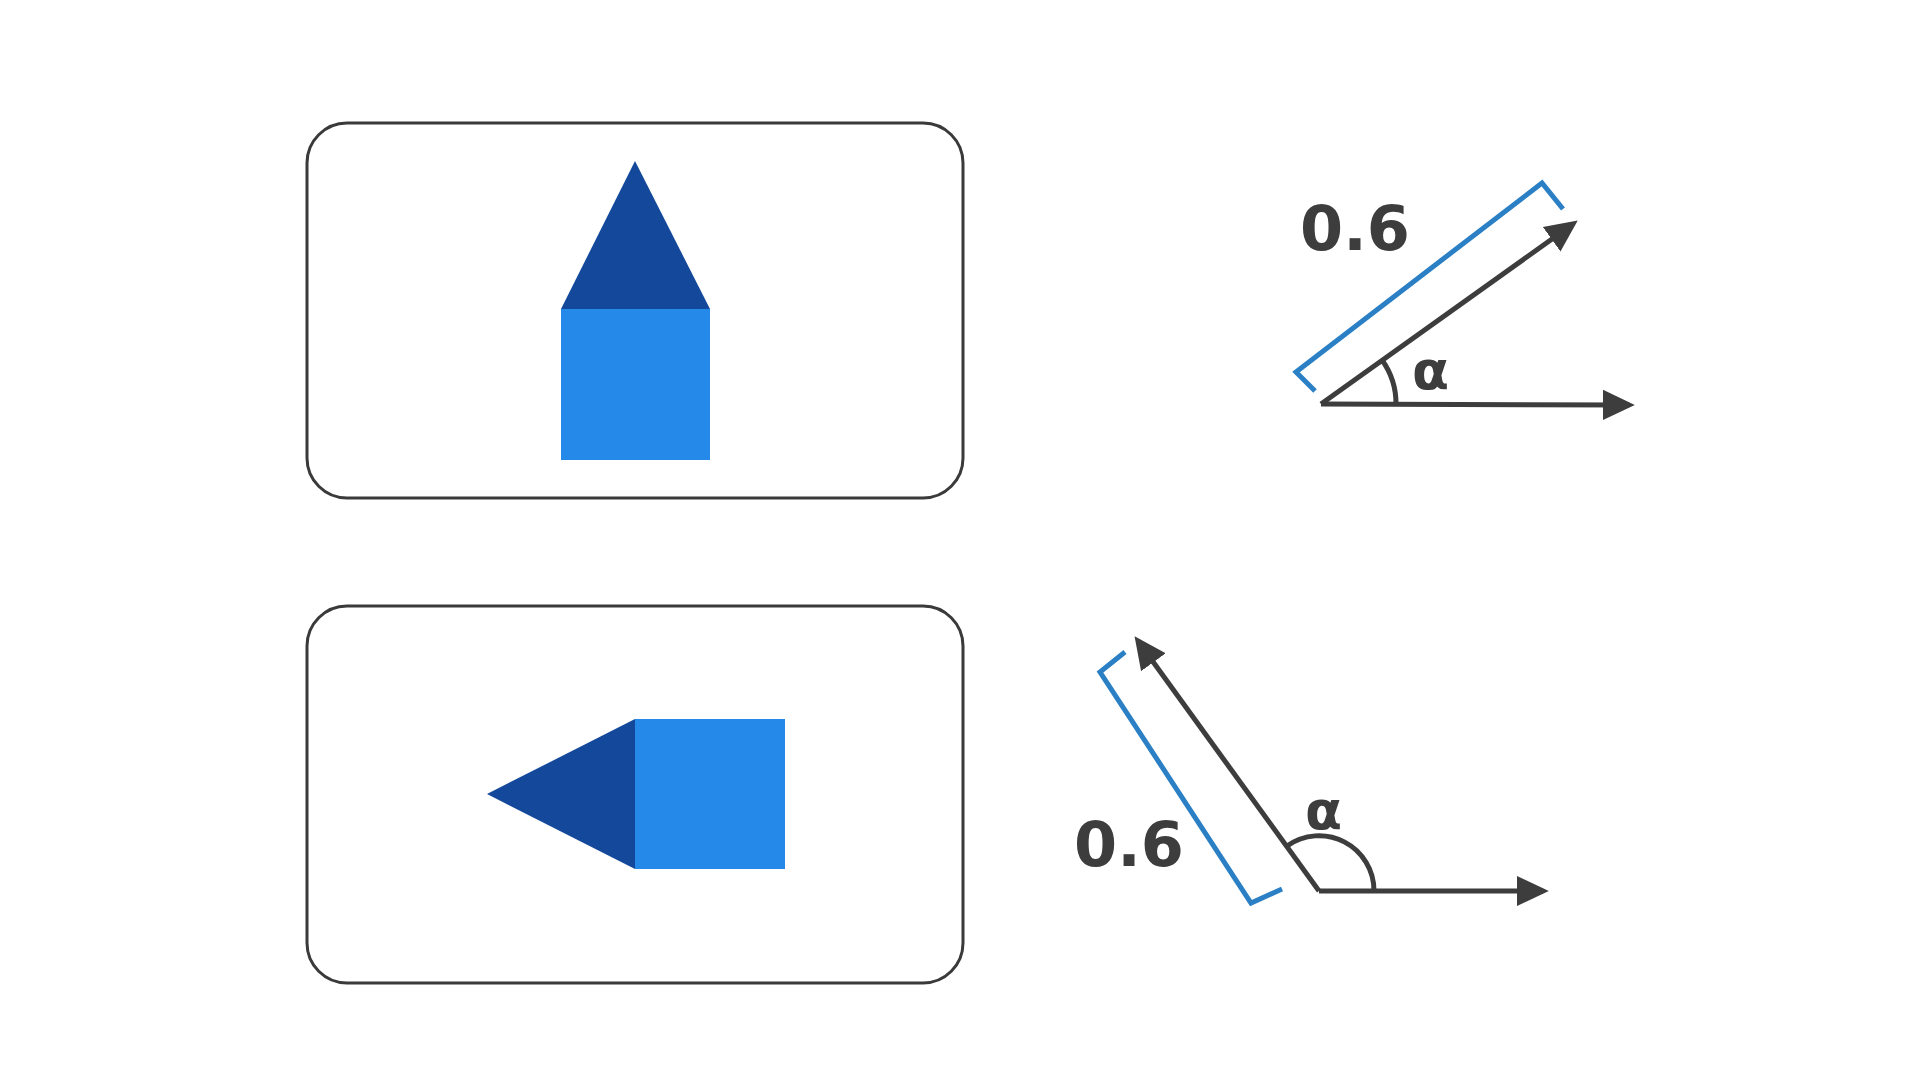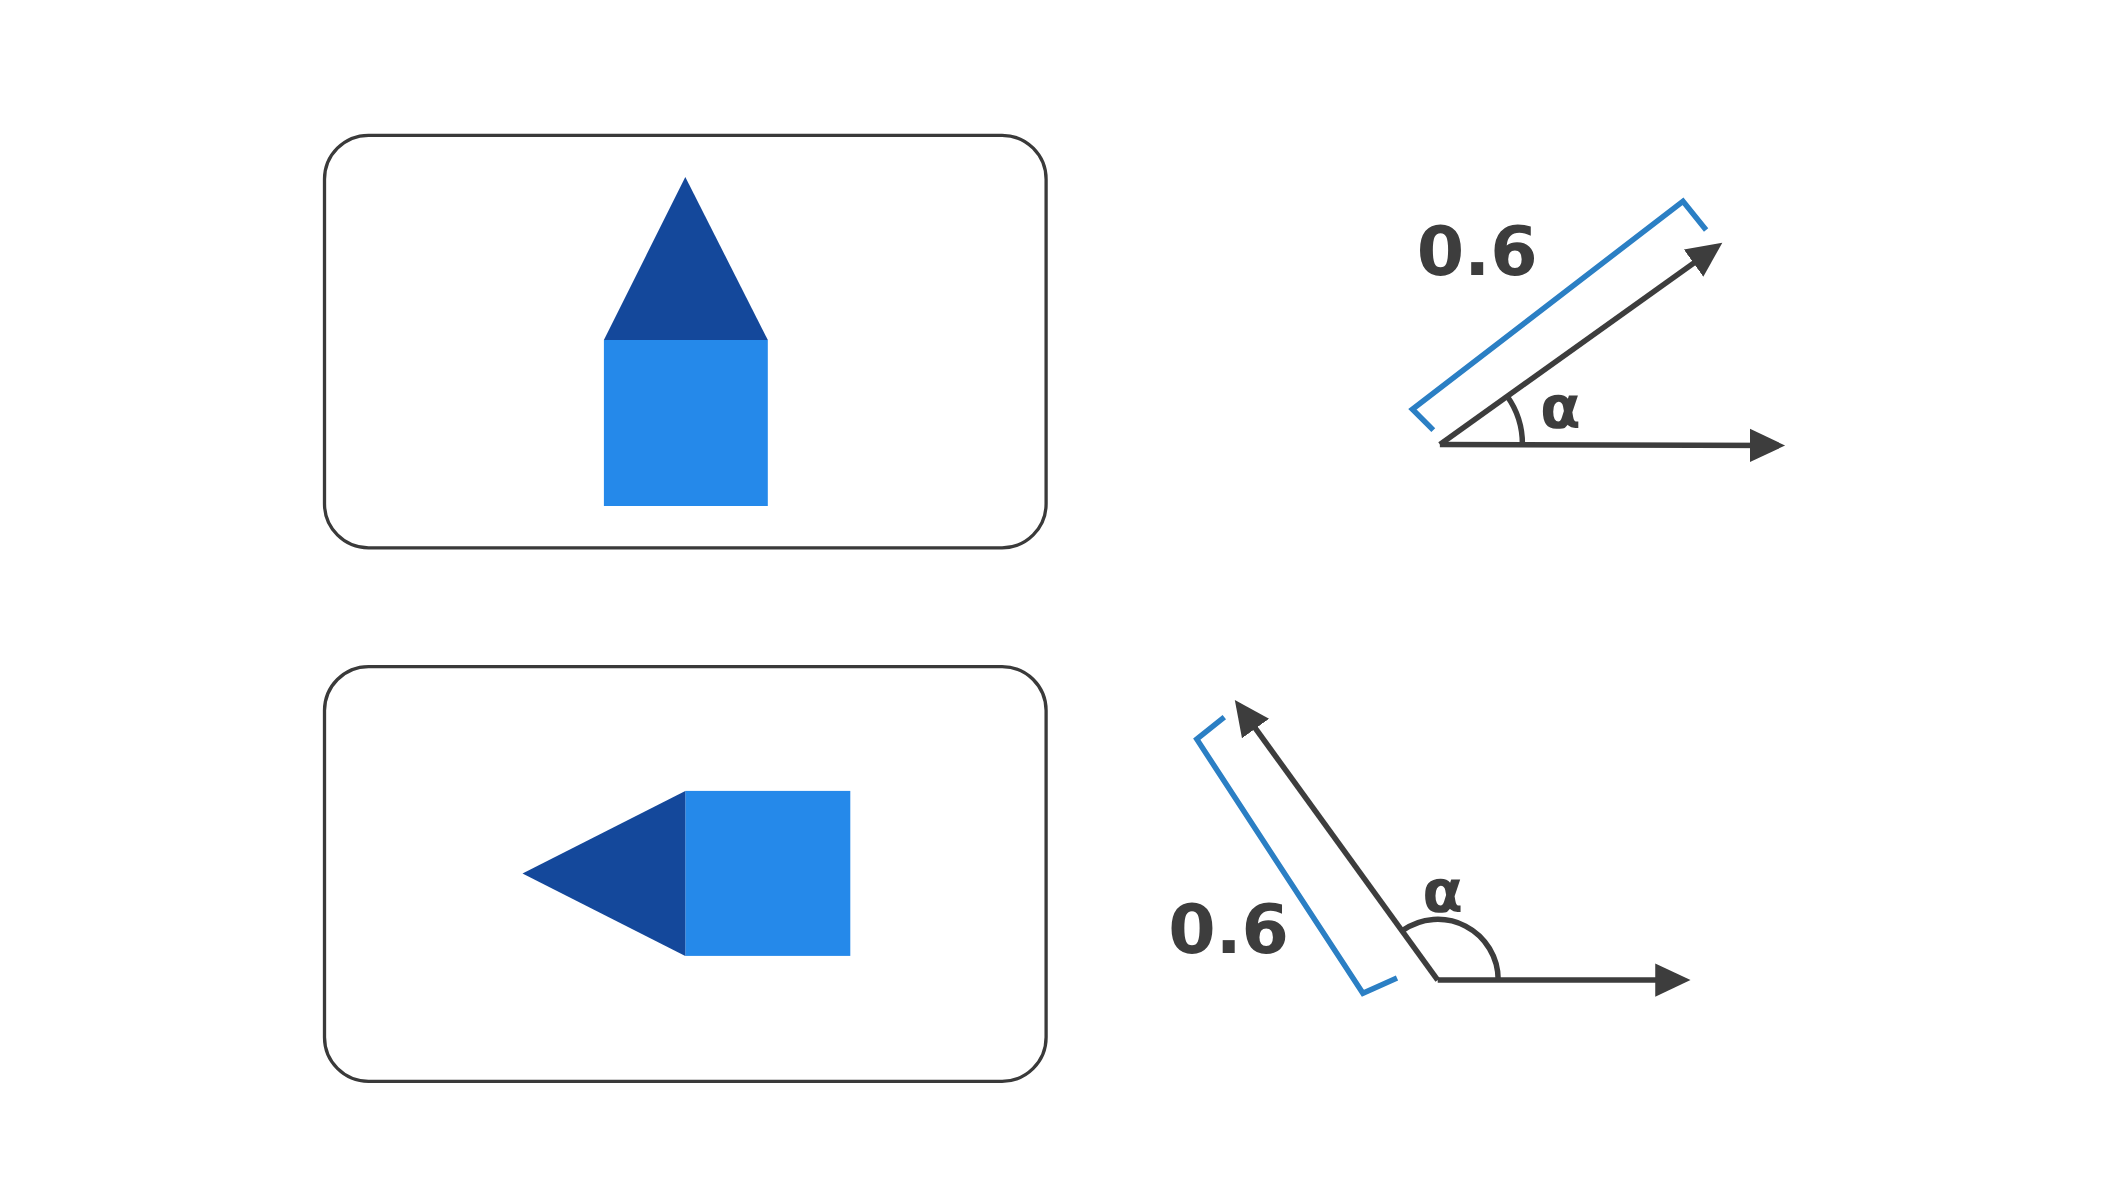--- a/index.html
+++ b/index.html
@@ -15,20 +15,21 @@
     font-family: "Liberation Sans", sans-serif;
     position: relative;
   }
   #figure-root {
     position: absolute;
     left: 0;
     top: 0;
     width: 1620px;
     height: 1080px;
     background: #ffffff;
+    padding-left: 12px;
   }
   svg.stage {
     display: block;
     width: 1920px;
     height: 1080px;
   }
   text.numlabel {
     font-family: "DejaVu Sans", sans-serif;
     font-weight: bold;
     font-size: 62px;

